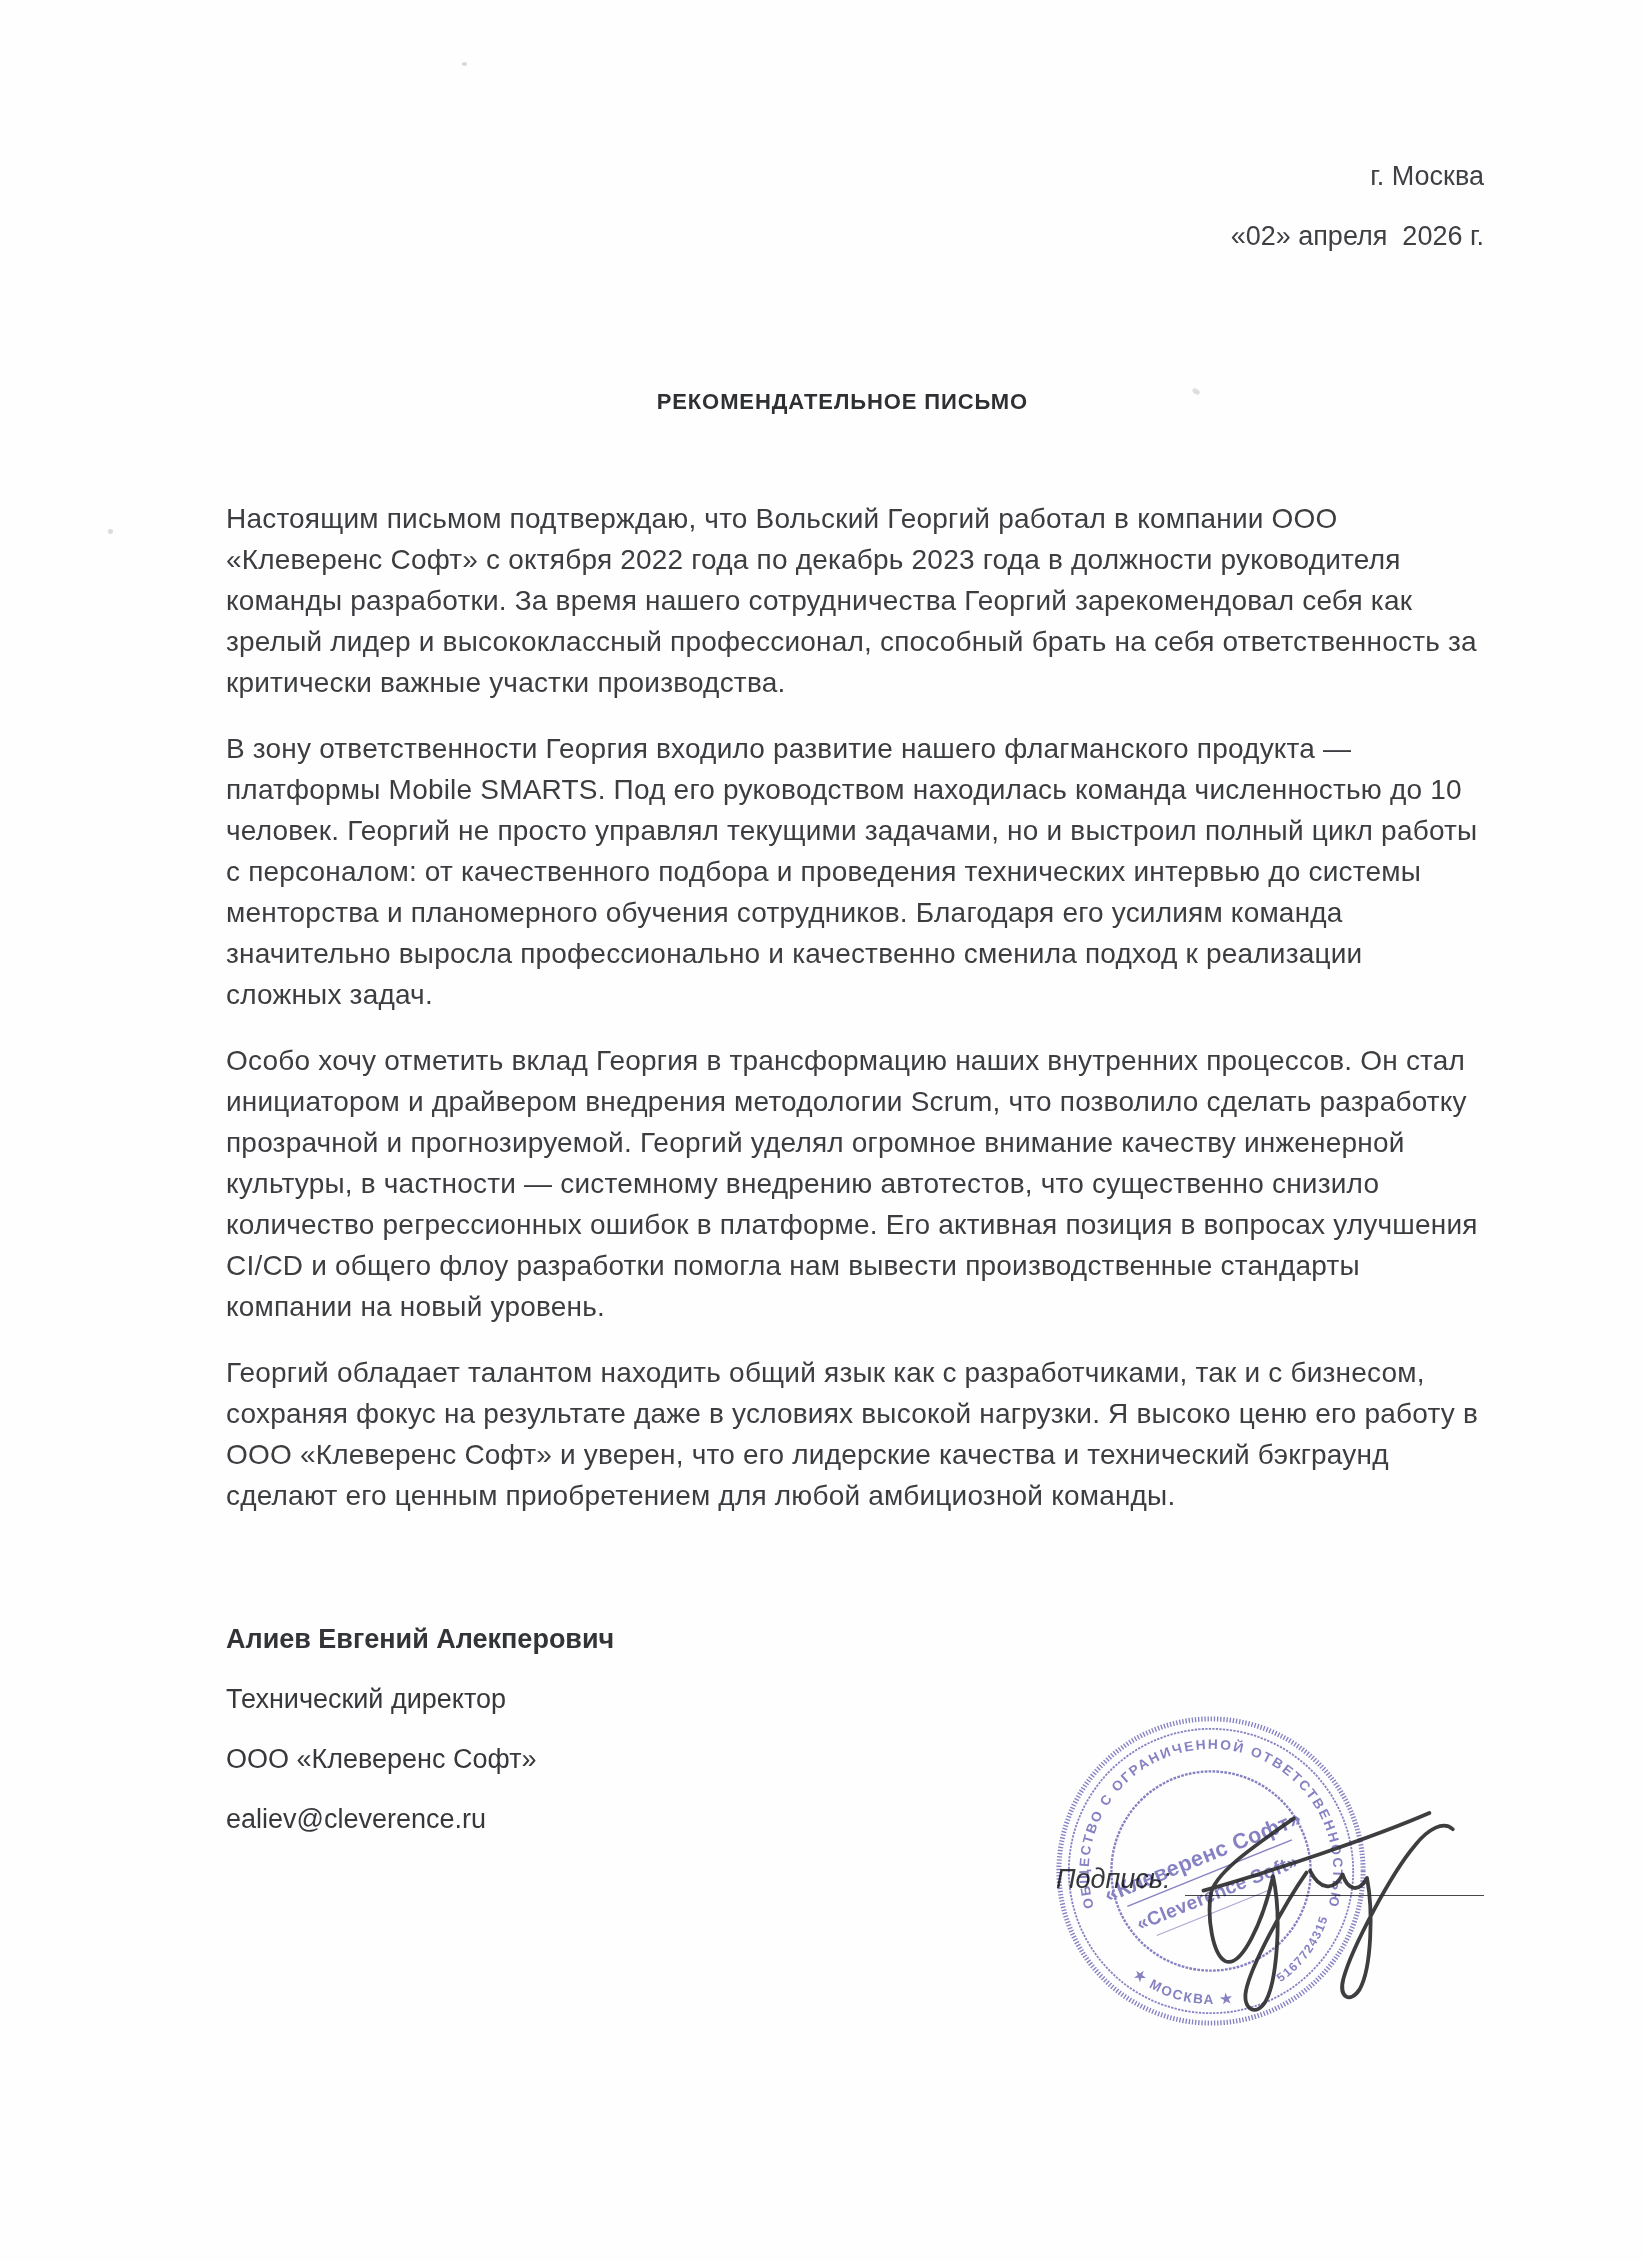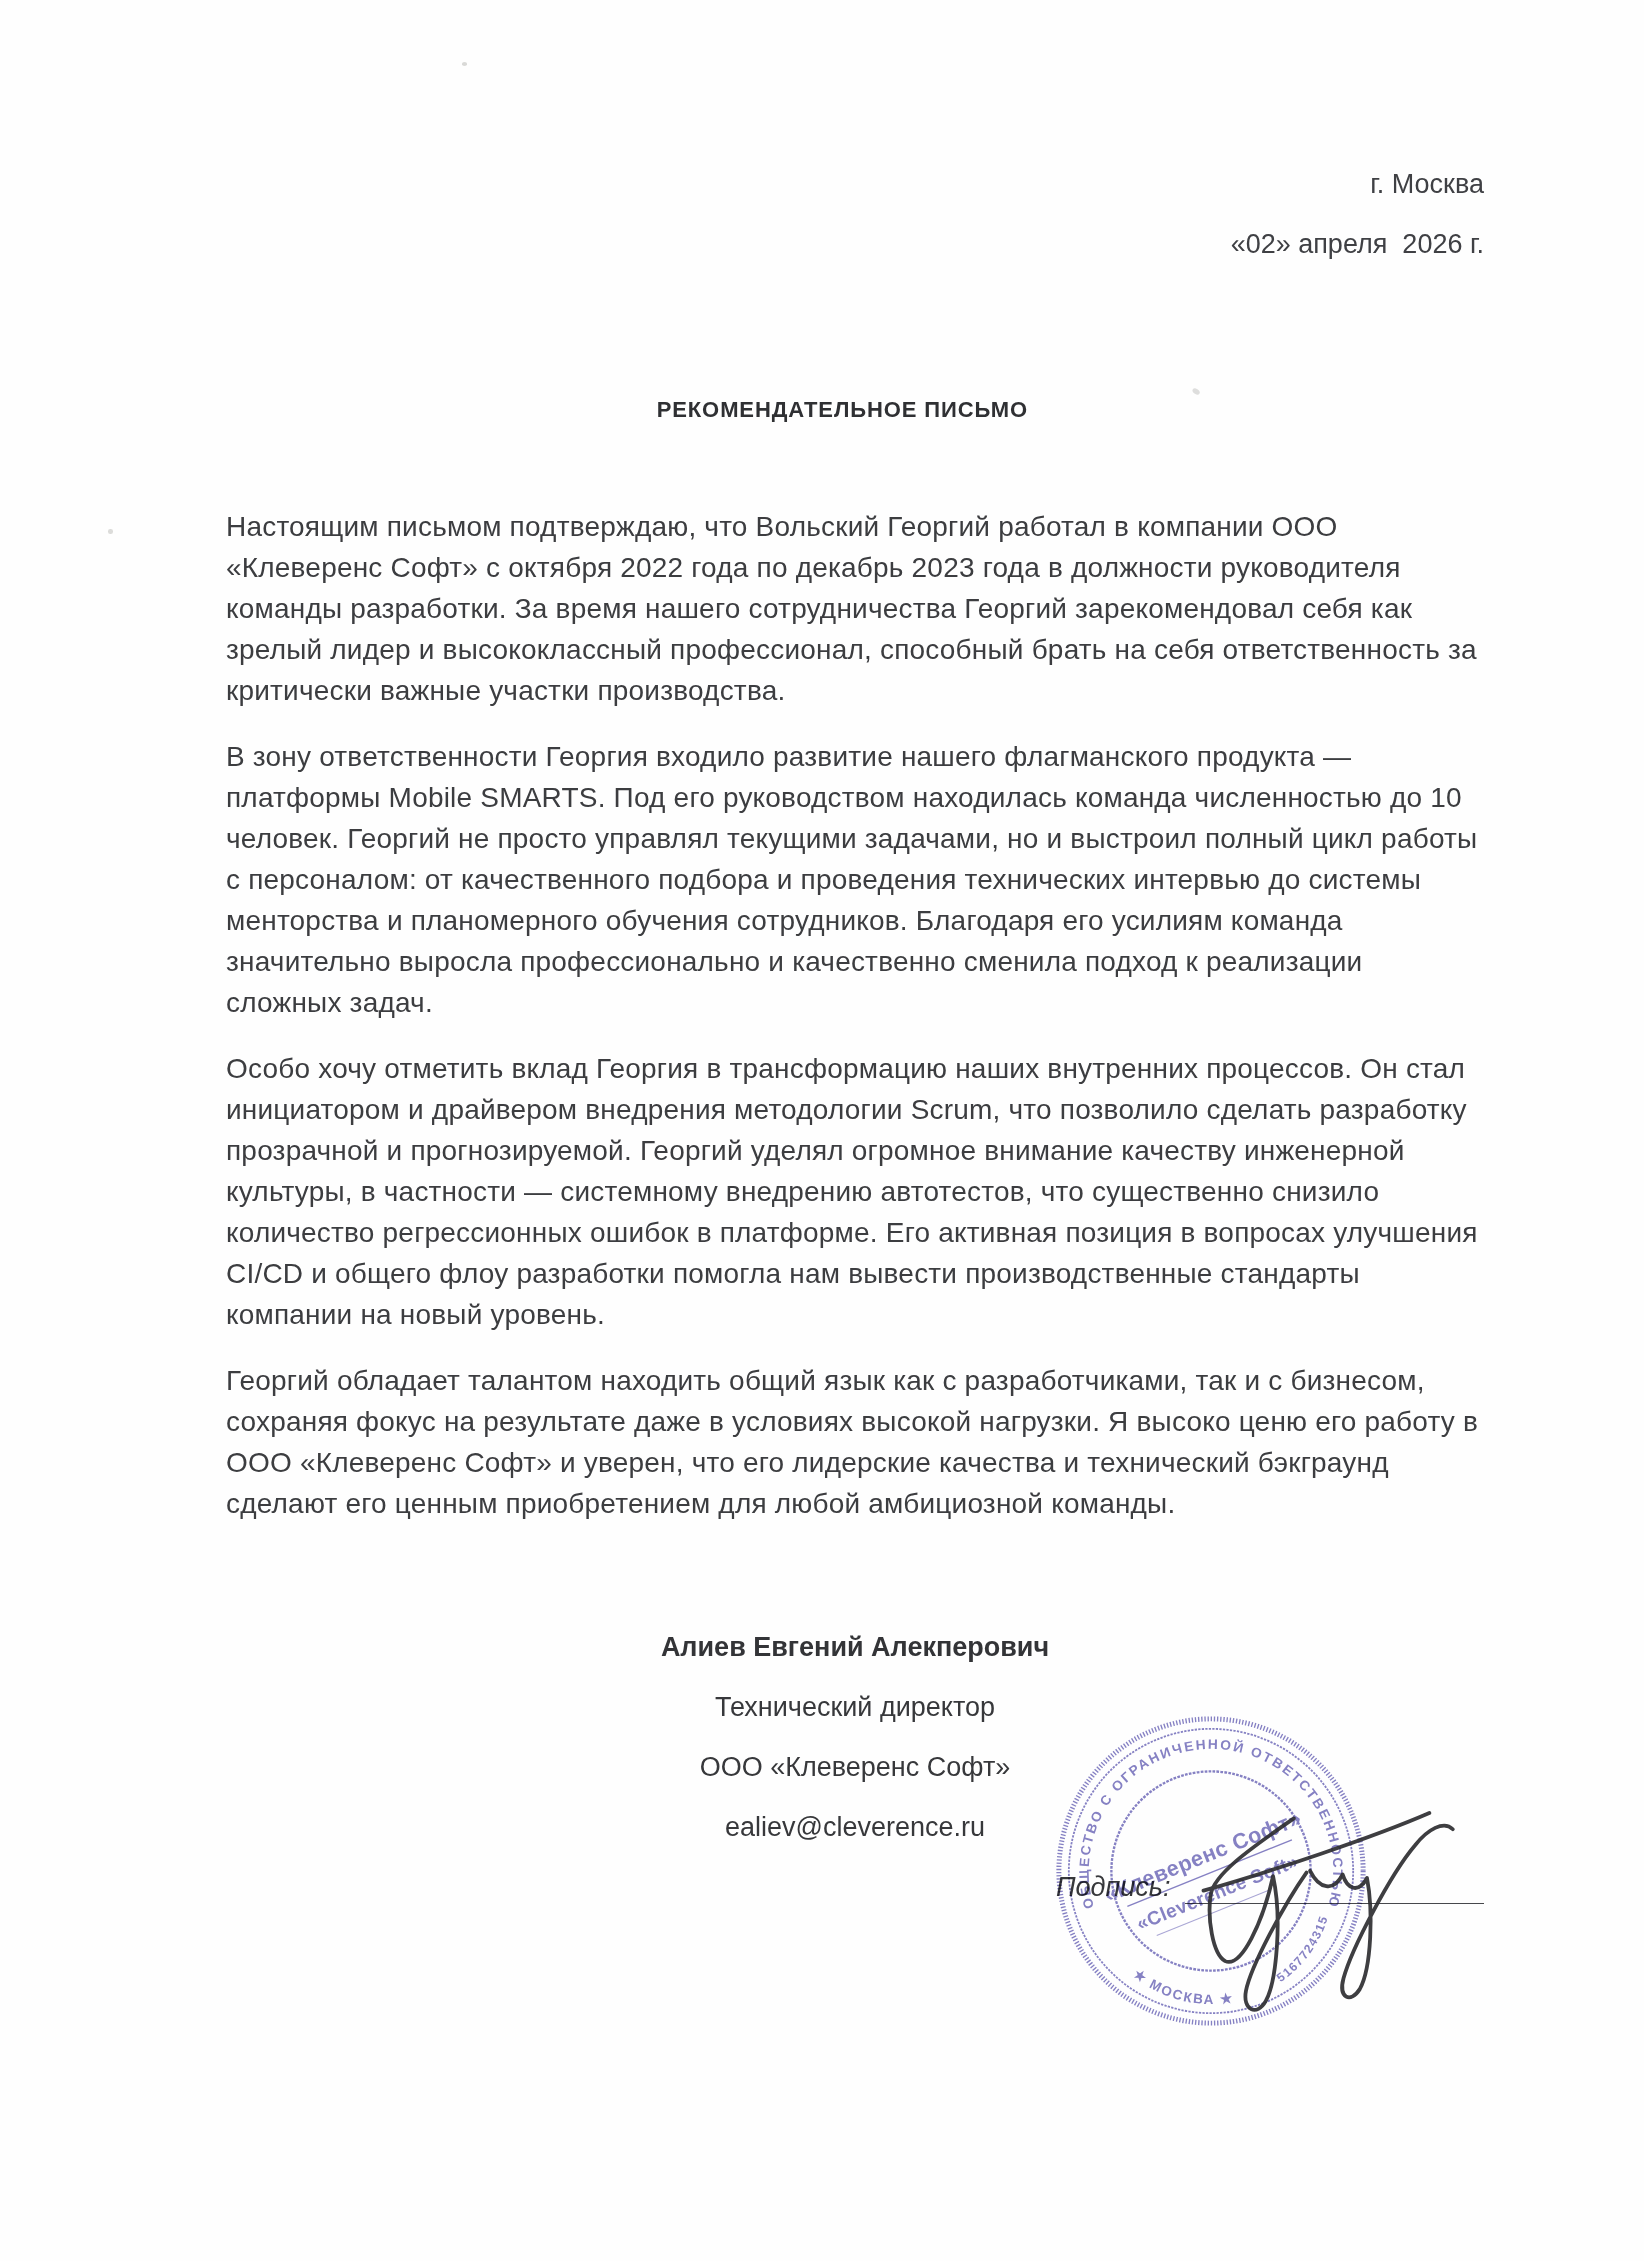--- a/index.html
+++ b/index.html
@@ -6,21 +6,21 @@
   body{
     width:1645px;height:2262px;
     background:#ffffff;
     font-family:"Liberation Sans","DejaVu Sans",sans-serif;
     color:#3c3d40;
     position:relative;
     overflow:hidden;
   }
   .page{
     position:absolute;inset:0;
-    padding:12px 161px 0 226px;
+    padding:4px 161px 0 226px;
     box-sizing:border-box;
     background:#fefefe;
   }
   
   .meta{ text-align:right; padding-top:156px; font-size:27px; color:#3f4044; }
   .meta .place{ line-height:33px; margin-bottom:27px; }
   .meta .date{ line-height:33px; white-space:pre-wrap; }
   
   .title{
     margin:136px 0 0 0;
@@ -31,21 +31,21 @@
   }
   
   .body-text{ margin-top:83px; }
   .body-text p{
     margin:4px 0 25px 0;
     font-size:28px; line-height:41px; letter-spacing:0.2px;
     color:#3c3d40;
     text-align:left;
   }
   
-  .sig{ margin-top:107px; text-align:center; font-size:27px; color:#37383b; }
+  .sig{ margin-top:107px; text-align:left; font-size:27px; color:#37383b; }
   .sig .name{ font-weight:700; line-height:33px; margin-bottom:27px; color:#333437; }
   .sig .role, .sig .company, .sig .email{ line-height:33px; margin-bottom:27px; }
   .sig-row{
     display:flex; justify-content:flex-end; align-items:flex-end;
     margin-top:1.8px;
   }
   .sig-label{ font-style:italic; margin-right:14.5px; line-height:33px; }
   .sig-line{
     display:inline-block; width:299px; height:27px;
     border-bottom:1.8px solid #47484c;

